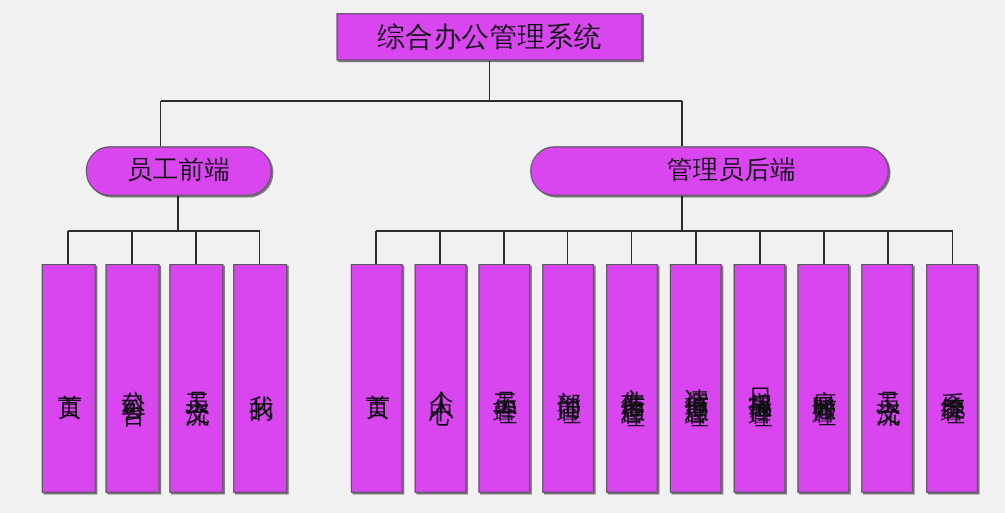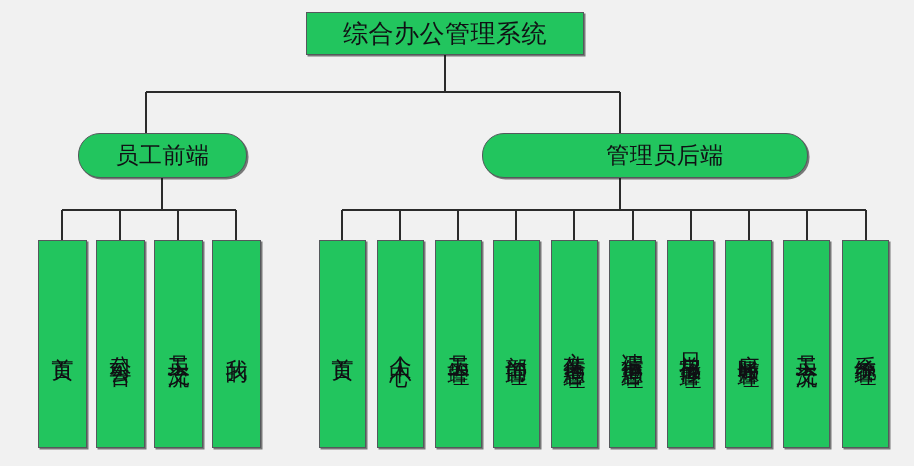--- a/index.html
+++ b/index.html
@@ -31,21 +31,21 @@
   #connectors line {
     stroke: #2b2b2b;
     stroke-width: 1.6;
     shape-rendering: crispEdges;
   }
 
   
   .node {
     position: absolute;
     box-sizing: border-box;
-    background: #22c55e;
+    background: #d946ef;
     border: 1.6px solid #55585c;
     display: flex;
     align-items: center;
     justify-content: center;
     box-shadow: 1.5px 1.5px 0 rgba(20,20,20,0.55);
   }
   .node .label {
     color: #101014;
     line-height: 1.16;
     letter-spacing: 0.5px;

